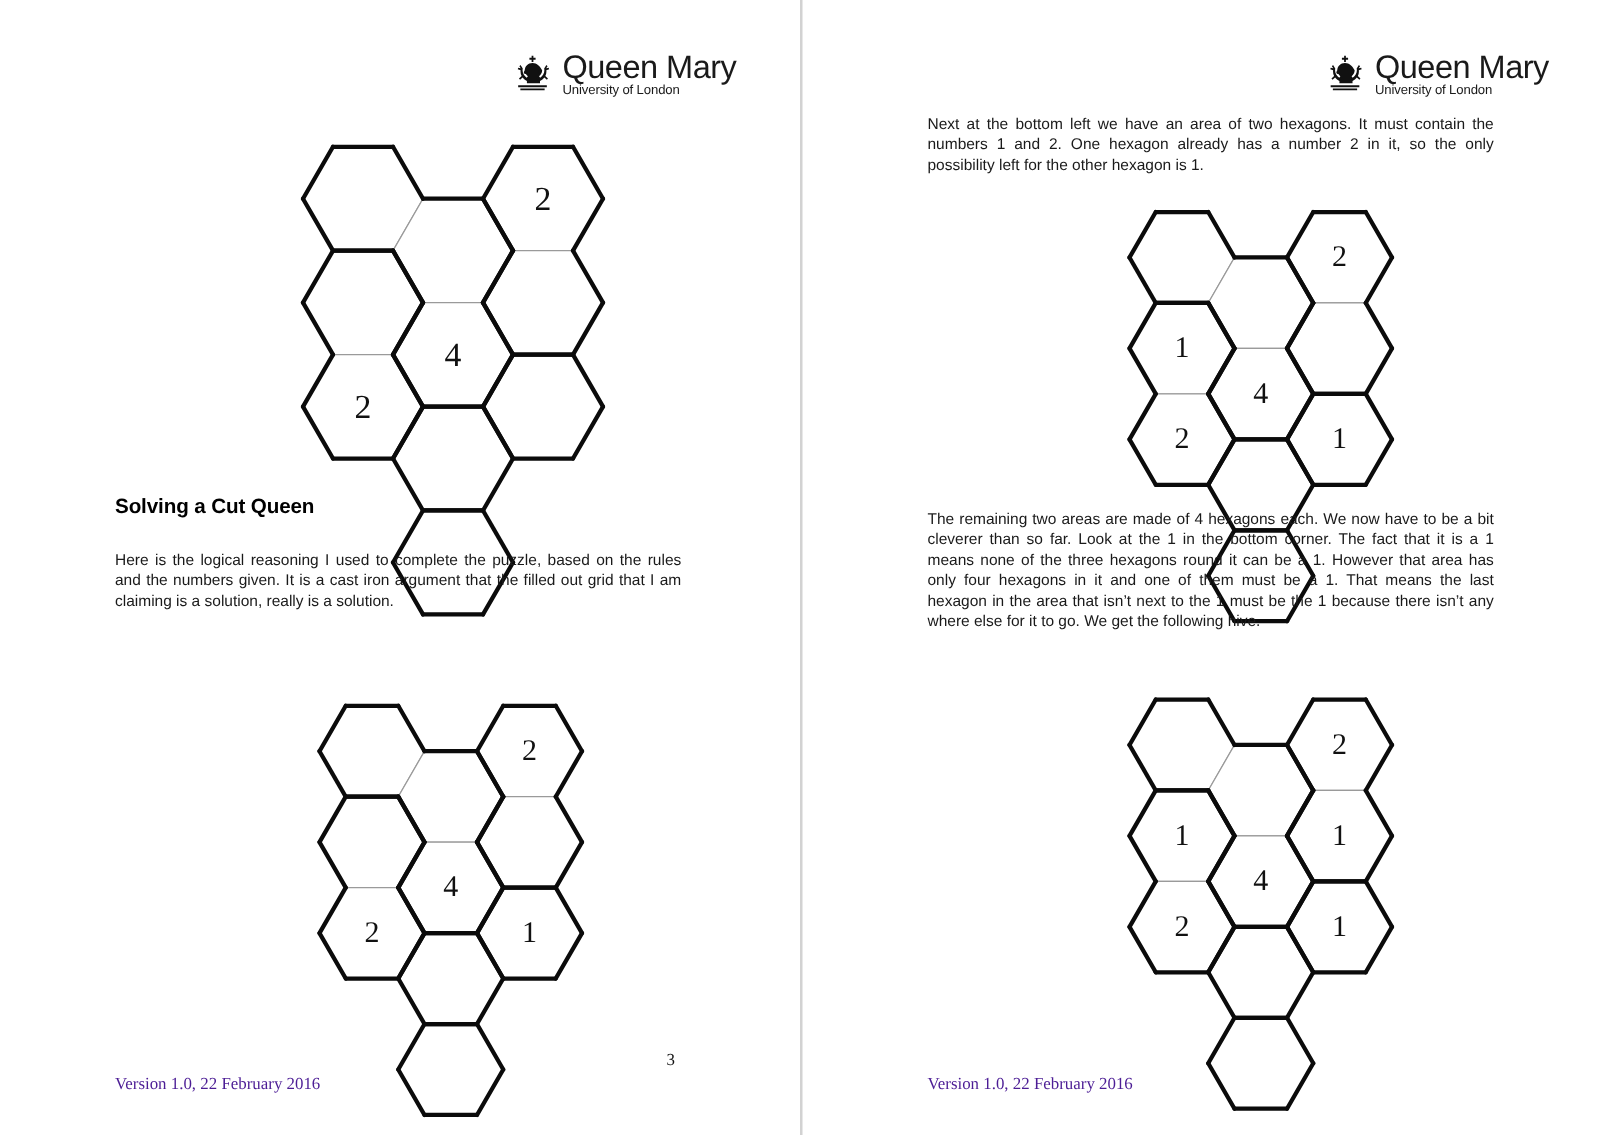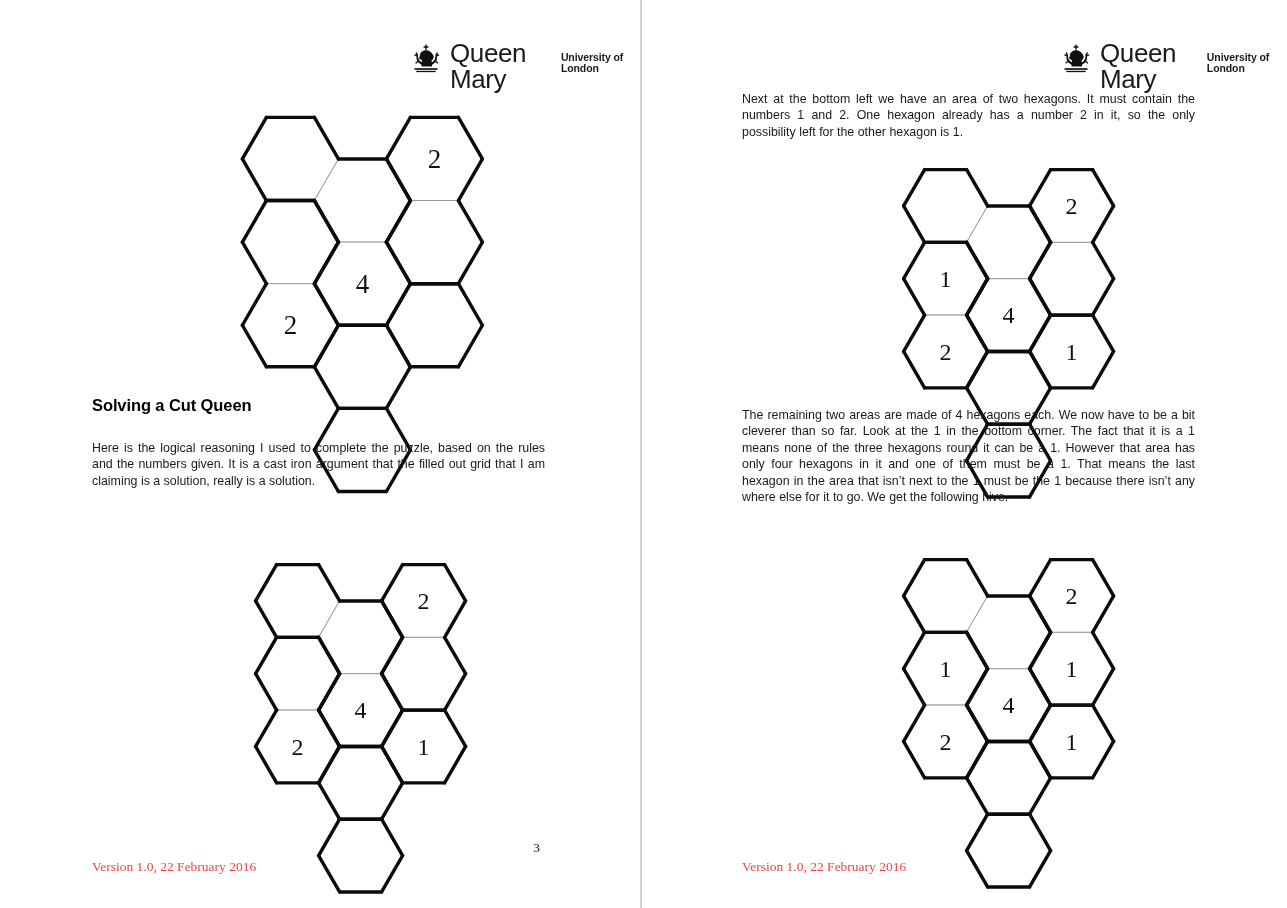--- a/index.html
+++ b/index.html
@@ -18,28 +18,28 @@
   .divider{
     position:absolute;left:640px;top:0;width:2px;height:908px;
     background:#d2d2d2;
   }
 
   
   .logo-wrap{
     position:absolute;display:flex;align-items:flex-start;gap:6px;
   }
   .logo-crown{width:36px;height:30px;flex:0 0 auto;margin-top:4px;}
-  .logo-text{display:flex;flex-direction:row;line-height:1;}
+  .logo-text{display:flex;flex-direction:column;line-height:1;}
   .logo-main{
     font-family:"Liberation Sans", sans-serif;
     font-size:26px;letter-spacing:-0.4px;color:#1a1a1a;font-weight:400;
   }
   .logo-sub{
     font-family:"Liberation Sans", sans-serif;
-    font-size:10.5px;font-weight:bold;color:#1a1a1a;margin-top:12px;
+    font-size:10.5px;font-weight:normal;color:#1a1a1a;margin-top:1px;
     letter-spacing:-0.1px;
   }
 
   
   .body-text{
     position:absolute;
     font-family:"Liberation Sans", sans-serif;
     font-size:12.4px;
     line-height:16.4px;
     color:#1a1a1a;
@@ -55,21 +55,21 @@
     color:#000;
     margin:0;
     letter-spacing:-0.1px;
   }
 
   
   .footer-version{
     position:absolute;
     font-family:"Liberation Serif", serif;
     font-size:13.5px;
-    color:#ef4444;
+    color:#4c1d95;
   }
   .page-number{
     position:absolute;
     font-family:"Liberation Serif", serif;
     font-size:13.5px;
     color:#111;
     text-align:right;
   }
 
   

